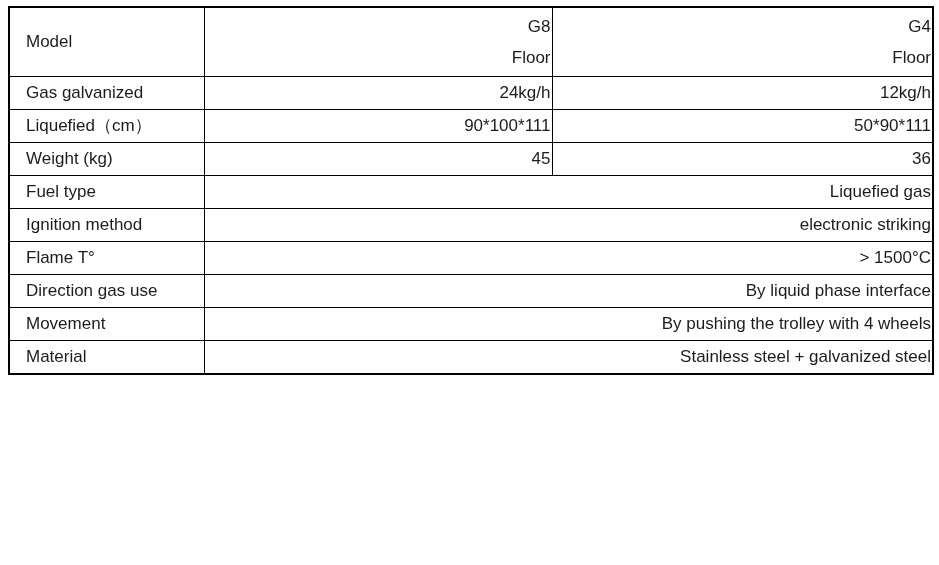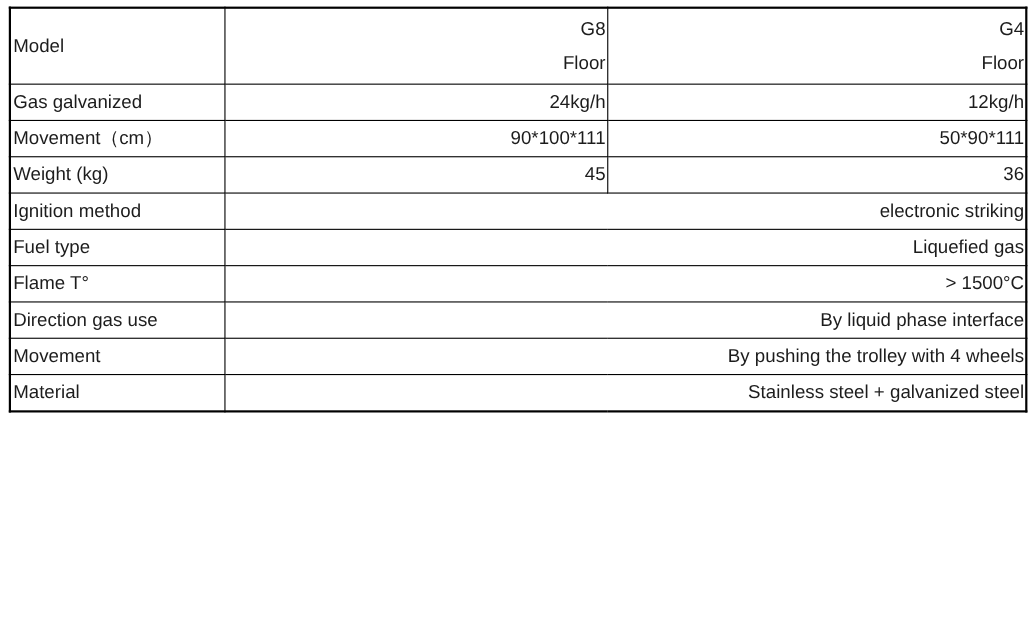--- a/index.html
+++ b/index.html
@@ -31,21 +31,21 @@
   }
   table.spec-table td {
     border: 1px solid var(--border-color);
     vertical-align: middle;
     line-height: 30px;
     overflow: hidden;
     white-space: nowrap;
   }
   .label-cell {
     text-align: left;
-    padding-left: 2px;
+    padding-left: 16px;
   }
   .value-cell {
     text-align: right;
   }
   .r-model td { height: 69px; }
   .r-std td { height: 30px; }
   .r-tall td { height: 63px; }
   .two-line div { line-height: 31px; }
   .muted { color: var(--muted-color); }
 </style>
@@ -73,40 +73,40 @@
       </tr>
 
 
       <tr class="r-std">
         <td class="label-cell">Gas galvanized</td>
         <td class="value-cell">24kg/h</td>
         <td class="value-cell">12kg/h</td>
       </tr>
 
       <tr class="r-std">
-        <td class="label-cell">Movement（cm）</td>
+        <td class="label-cell">Liquefied（cm）</td>
         <td class="value-cell">90*100*111</td>
         <td class="value-cell">50*90*111</td>
       </tr>
 
       <tr class="r-std">
         <td class="label-cell">Weight (kg)</td>
         <td class="value-cell">45</td>
         <td class="value-cell">36</td>
       </tr>
 
 
       <tr class="r-std">
-        <td class="label-cell">Ignition method</td>
-        <td class="value-cell" colspan="2">electronic striking</td>
+        <td class="label-cell">Fuel type</td>
+        <td class="value-cell" colspan="2">Liquefied gas</td>
       </tr>
 
       <tr class="r-std">
-        <td class="label-cell">Fuel type</td>
-        <td class="value-cell" colspan="2">Liquefied gas</td>
+        <td class="label-cell">Ignition method</td>
+        <td class="value-cell" colspan="2">electronic striking</td>
       </tr>
 
       <tr class="r-std">
         <td class="label-cell">Flame T°</td>
         <td class="value-cell" colspan="2">&gt; 1500°C</td>
       </tr>
 
 
 
       <tr class="r-std">

